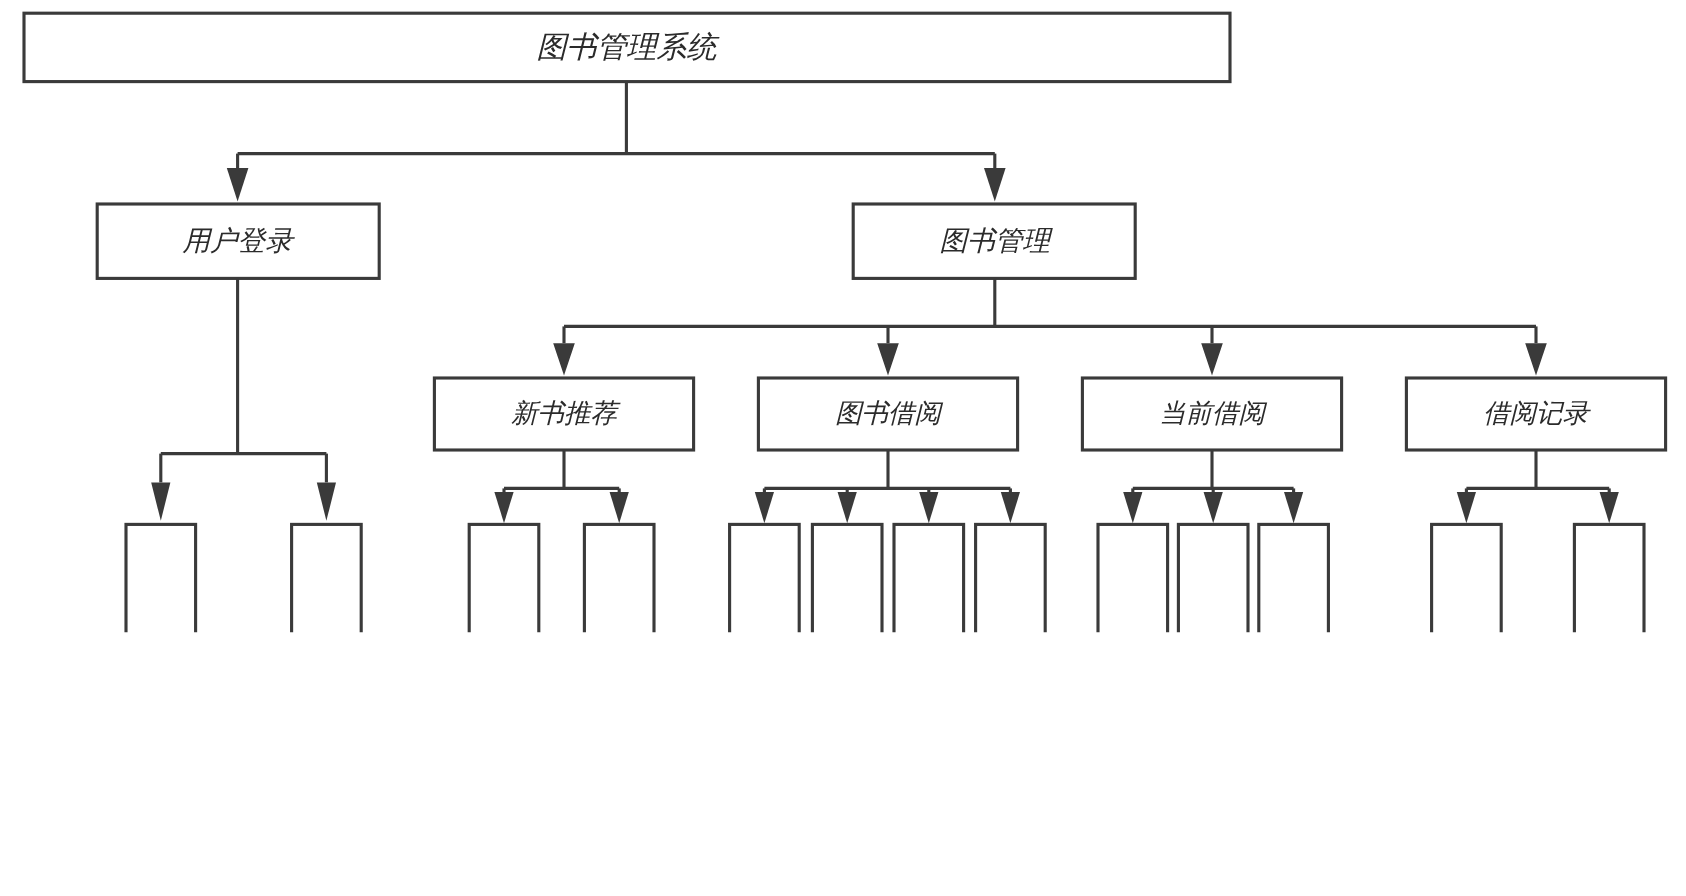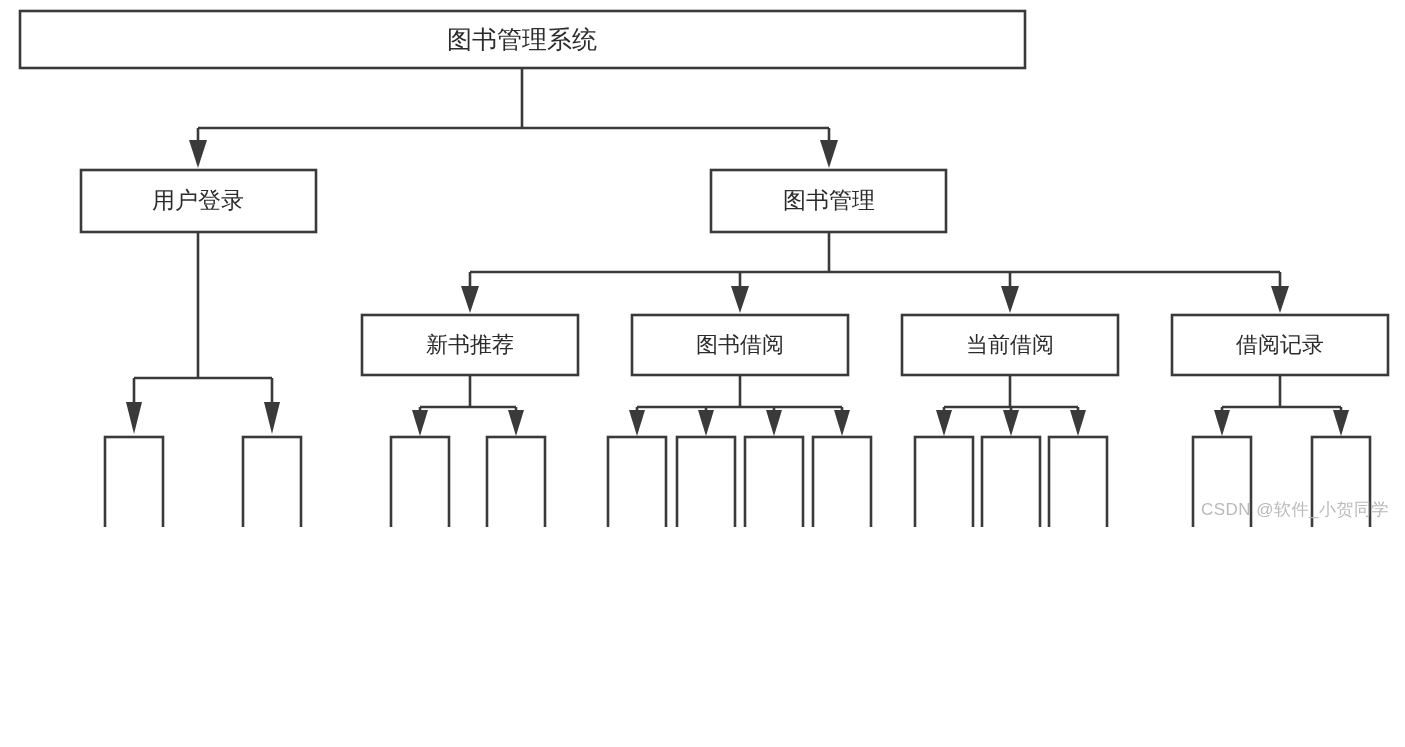--- a/index.html
+++ b/index.html
@@ -10,20 +10,21 @@
   }
   body {
     font-family: "Liberation Sans", "DejaVu Sans", sans-serif;
   }
   #diagram-root {
     position: relative;
     width: 1405px;
     height: 527px;
     background: #ffffff;
     overflow: hidden;
+    font-style: italic;
   }
   svg.diagram-canvas {
     position: absolute;
     top: 0;
     left: 0;
     width: 1405px;
     height: 747px;
     display: block;
   }
   .node-box {
@@ -226,15 +227,14 @@
   <div class="vlabel" style="left:745px; top:437px; width:58px; height:296px; align-items:flex-start; padding-top:8px; box-sizing:border-box;">编辑图书（管理员）</div>
   <div class="vlabel" style="left:813px; top:437px; width:58px; height:296px;">借阅图书</div>
 
   <div class="vlabel" style="left:915px; top:437px; width:58px; height:296px;">查询图书</div>
   <div class="vlabel" style="left:982px; top:437px; width:58px; height:296px;">归还图书</div>
   <div class="vlabel" style="left:1049px; top:437px; width:58px; height:296px; align-items:flex-start; padding-top:8px; box-sizing:border-box;">确认归还（管理员）</div>
 
   <div class="vlabel" style="left:1193px; top:437px; width:58px; height:296px;">新增借阅记录</div>
   <div class="vlabel" style="left:1312px; top:437px; width:58px; height:296px;">查询借阅记录</div>
 
-  <div class="watermark">CSDN @软件_小贺同学</div>
 
 </div>
 
 </body></html>

